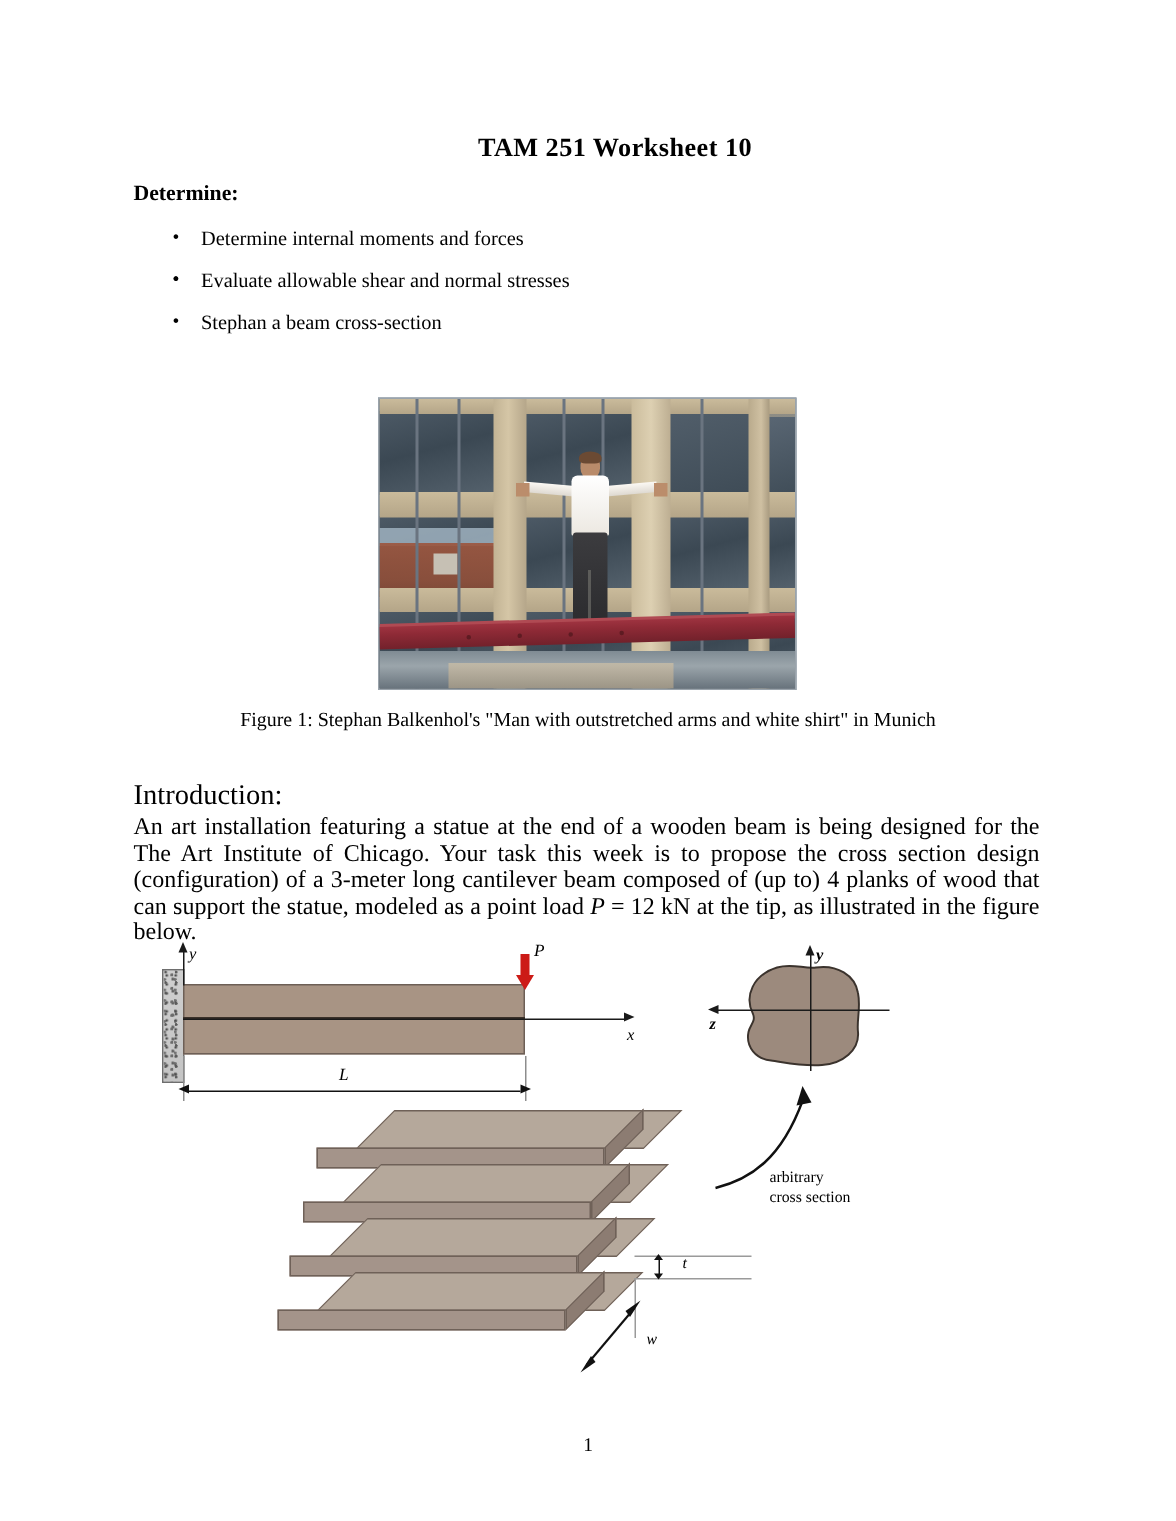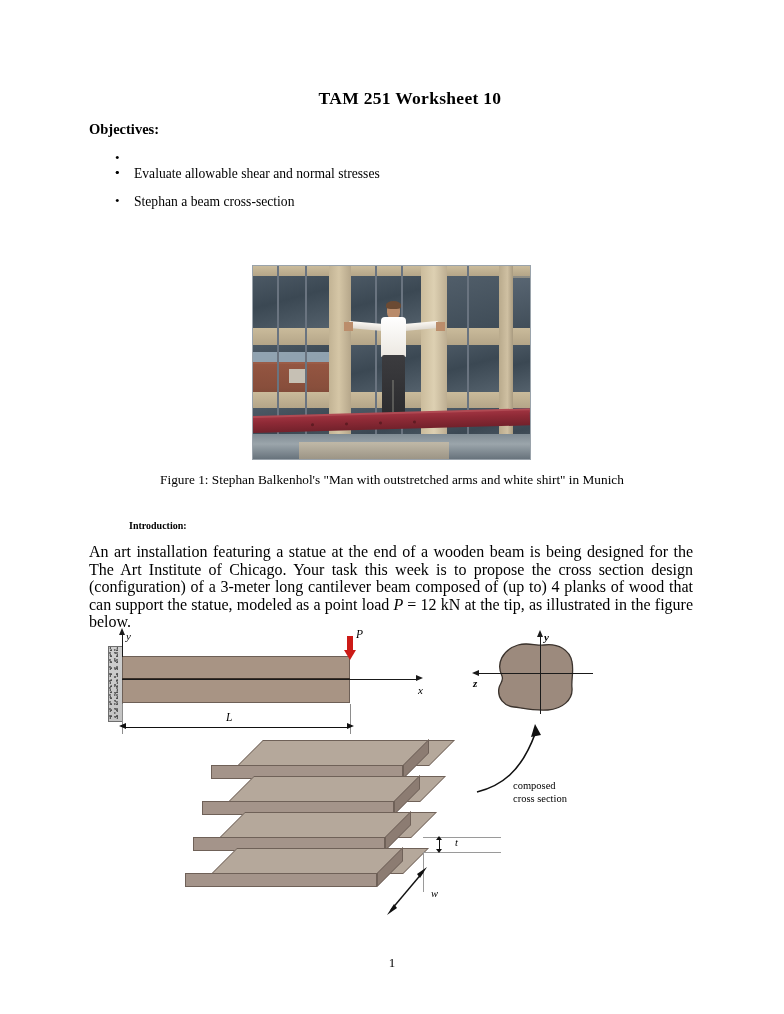--- a/index.html
+++ b/index.html
@@ -222,23 +222,22 @@
     text-align: center;
     font-size: 13.3px;
   }
   .cap1 { top: 472px; }
   .cap2 { top: 915px; }
 
   
   .intro-head {
     position: absolute;
     left: 89px; top: 520px;
-    font-size: 10px;
-    font-weight: bold;
-    margin-left: 40px;
+    font-size: 19px;
+    font-weight: normal;
   }
   .intro-body {
     position: absolute;
     left: 89px; top: 543px;
     width: 604px;
     font-size: 16px;
     line-height: 17.5px;
     text-align: justify;
   }
   .mvar { font-style: italic; font-family: "Liberation Serif", serif; }
@@ -418,24 +417,25 @@
     font-size: 13px;
   }
 </style>
 </head>
 <body>
 
 <div class="page">
 
   <div class="doc-title">TAM 251 Worksheet 10</div>
 
-  <div class="objectives-head">Objectives:</div>
+  <div class="objectives-head">Determine:</div>
   <div class="obj-list">
     <div class="obj-item">
       <span class="obj-bullet">•</span>
+      <span>Determine internal moments and forces</span>
     </div>
     <div class="obj-item">
       <span class="obj-bullet">•</span>
     </div>
     <div class="obj-item">
       <span class="obj-bullet">•</span>
       <span>Evaluate allowable shear and normal stresses</span>
     </div>
     <div class="obj-item">
       <span class="obj-bullet">•</span>
@@ -551,21 +551,21 @@
       <div class="xsec-axis-z-head"></div>
       <div class="xsec-z-label">z</div>
     </div>
 
     <svg width="120" height="80" style="position:absolute;left:475px;top:100px">
       <path d="M 2 72 C 26 66, 46 52, 60 14" fill="none" stroke="#111111" stroke-width="1.6"></path>
       <polygon points="60,4 56,17 66,15" fill="#111111"></polygon>
     </svg>
 
     <div class="xsec-note">
-      <div>composed</div>
+      <div>arbitrary</div>
       <div>cross section</div>
     </div>
 
     <div class="planks">
       <div class="pslab" style="left:26px; top:0px;">
         <div class="face-top"></div>
         <div class="face-front"></div>
         <div class="face-side"></div>
       </div>
       <div class="pslab" style="left:17px; top:36px;">

